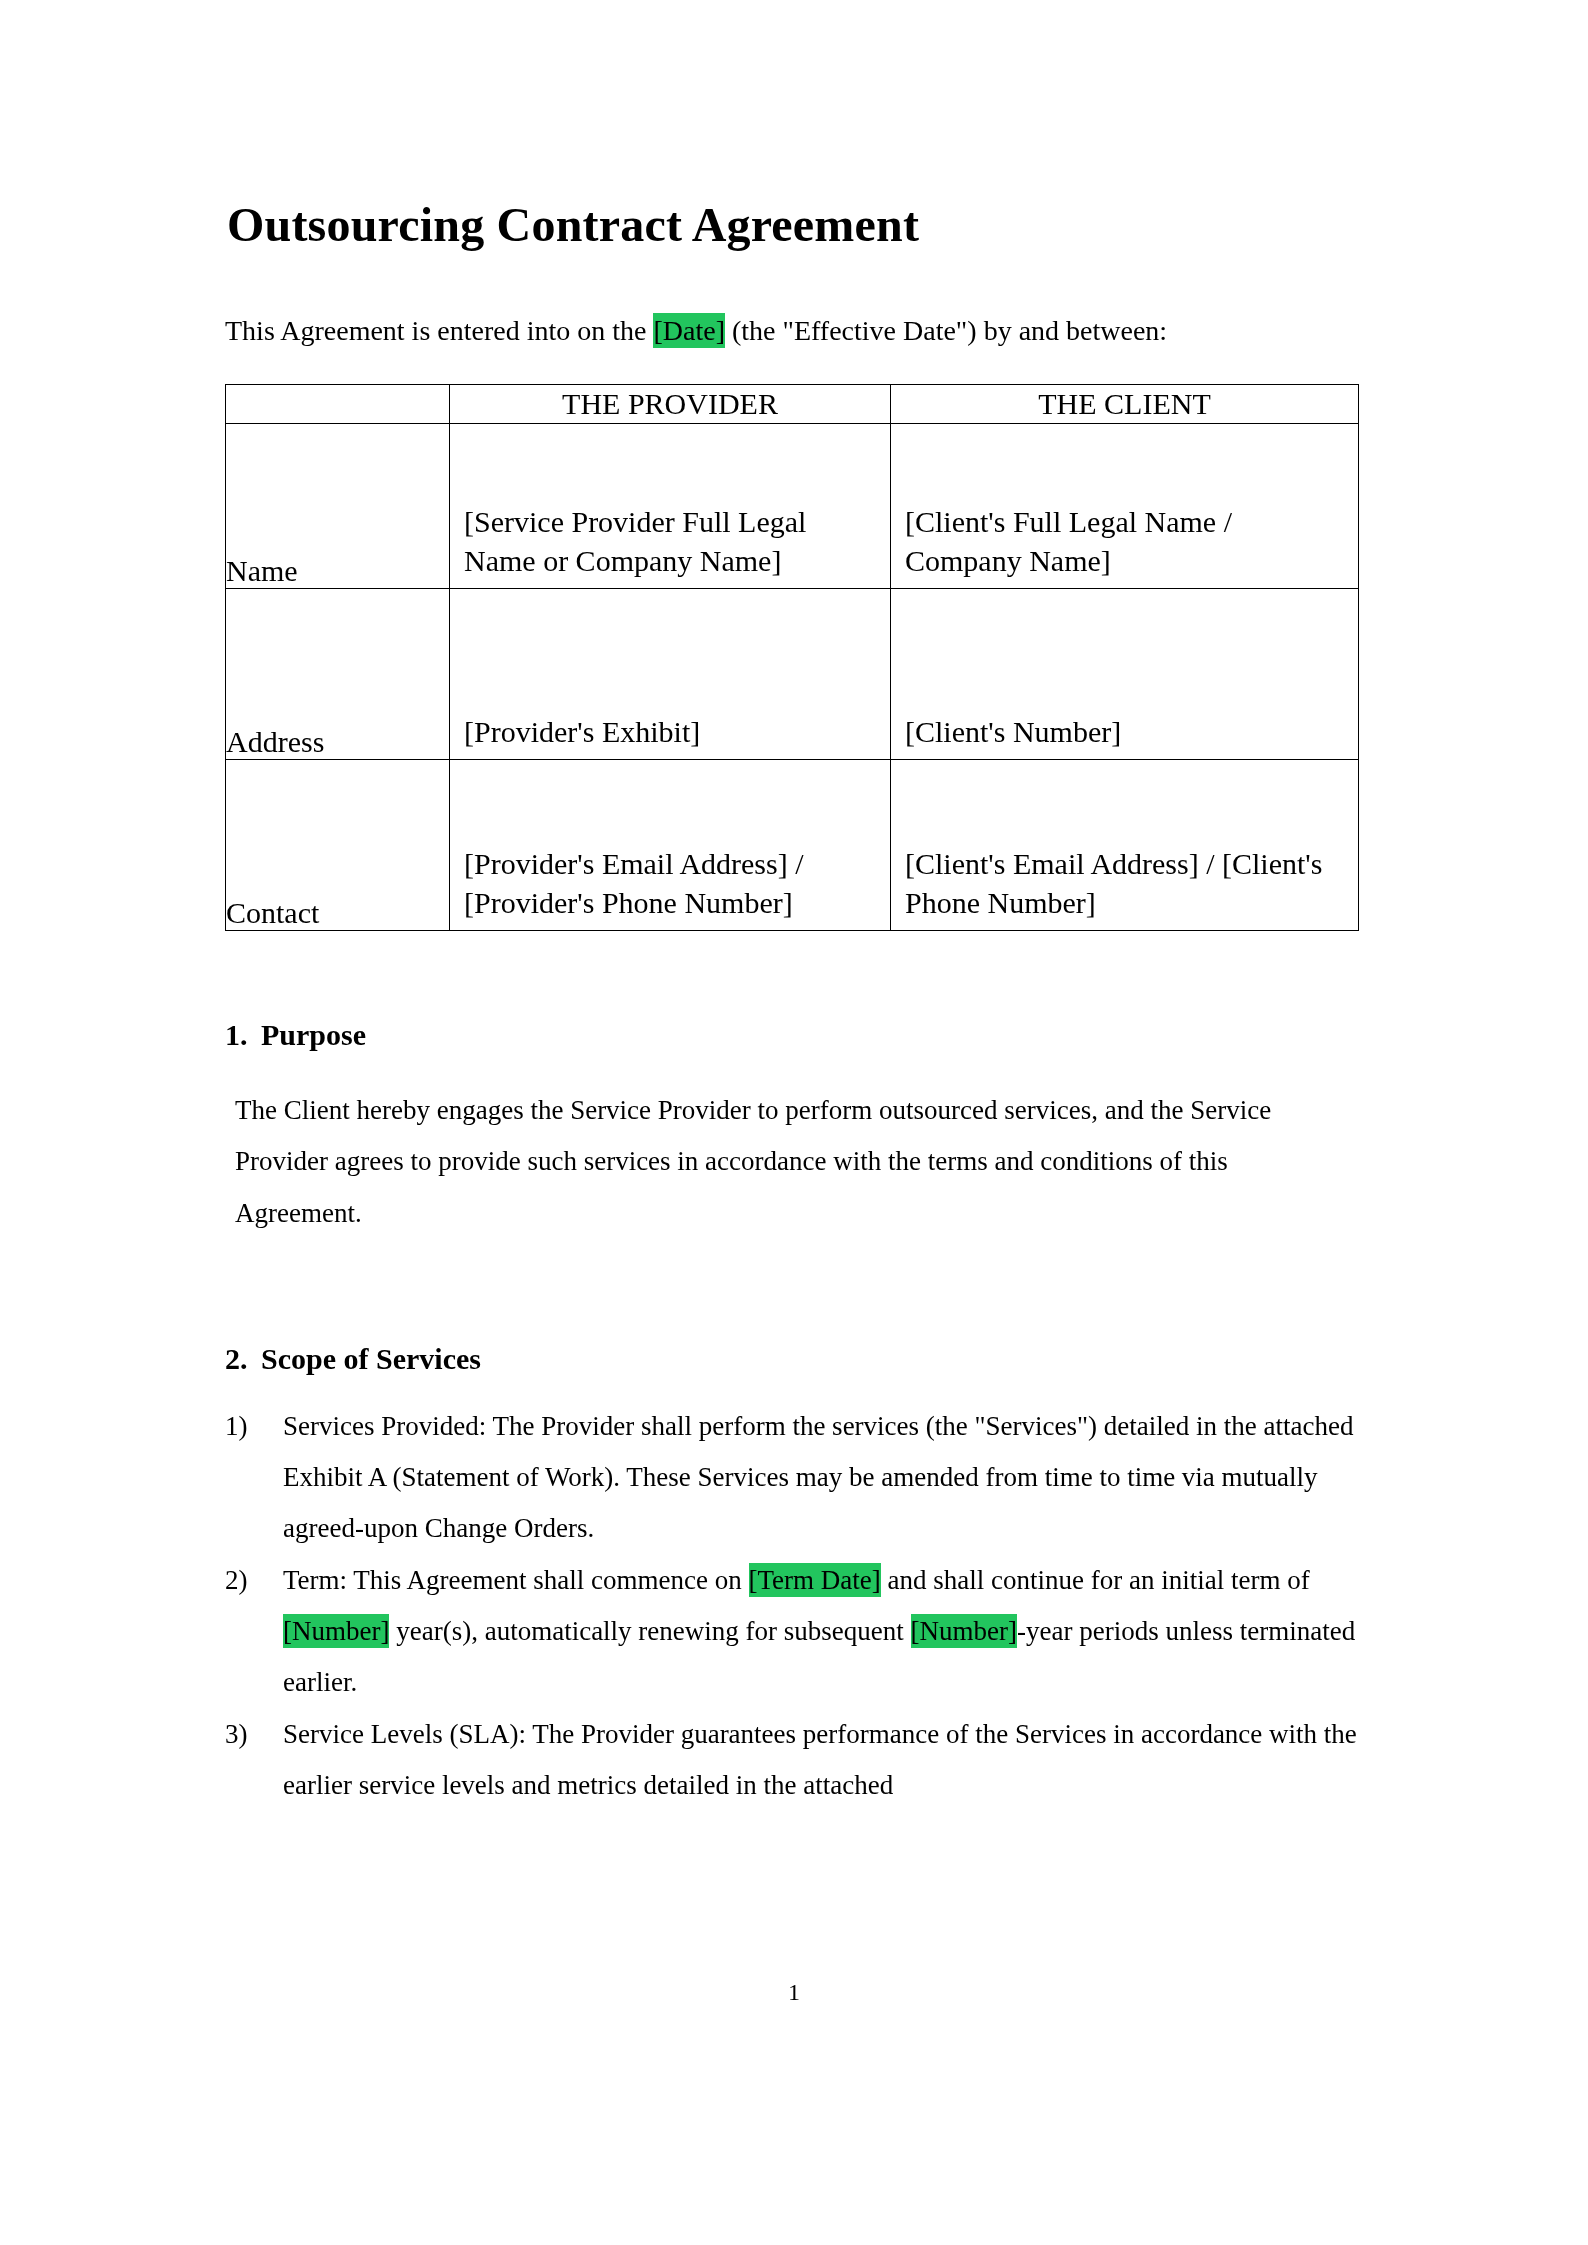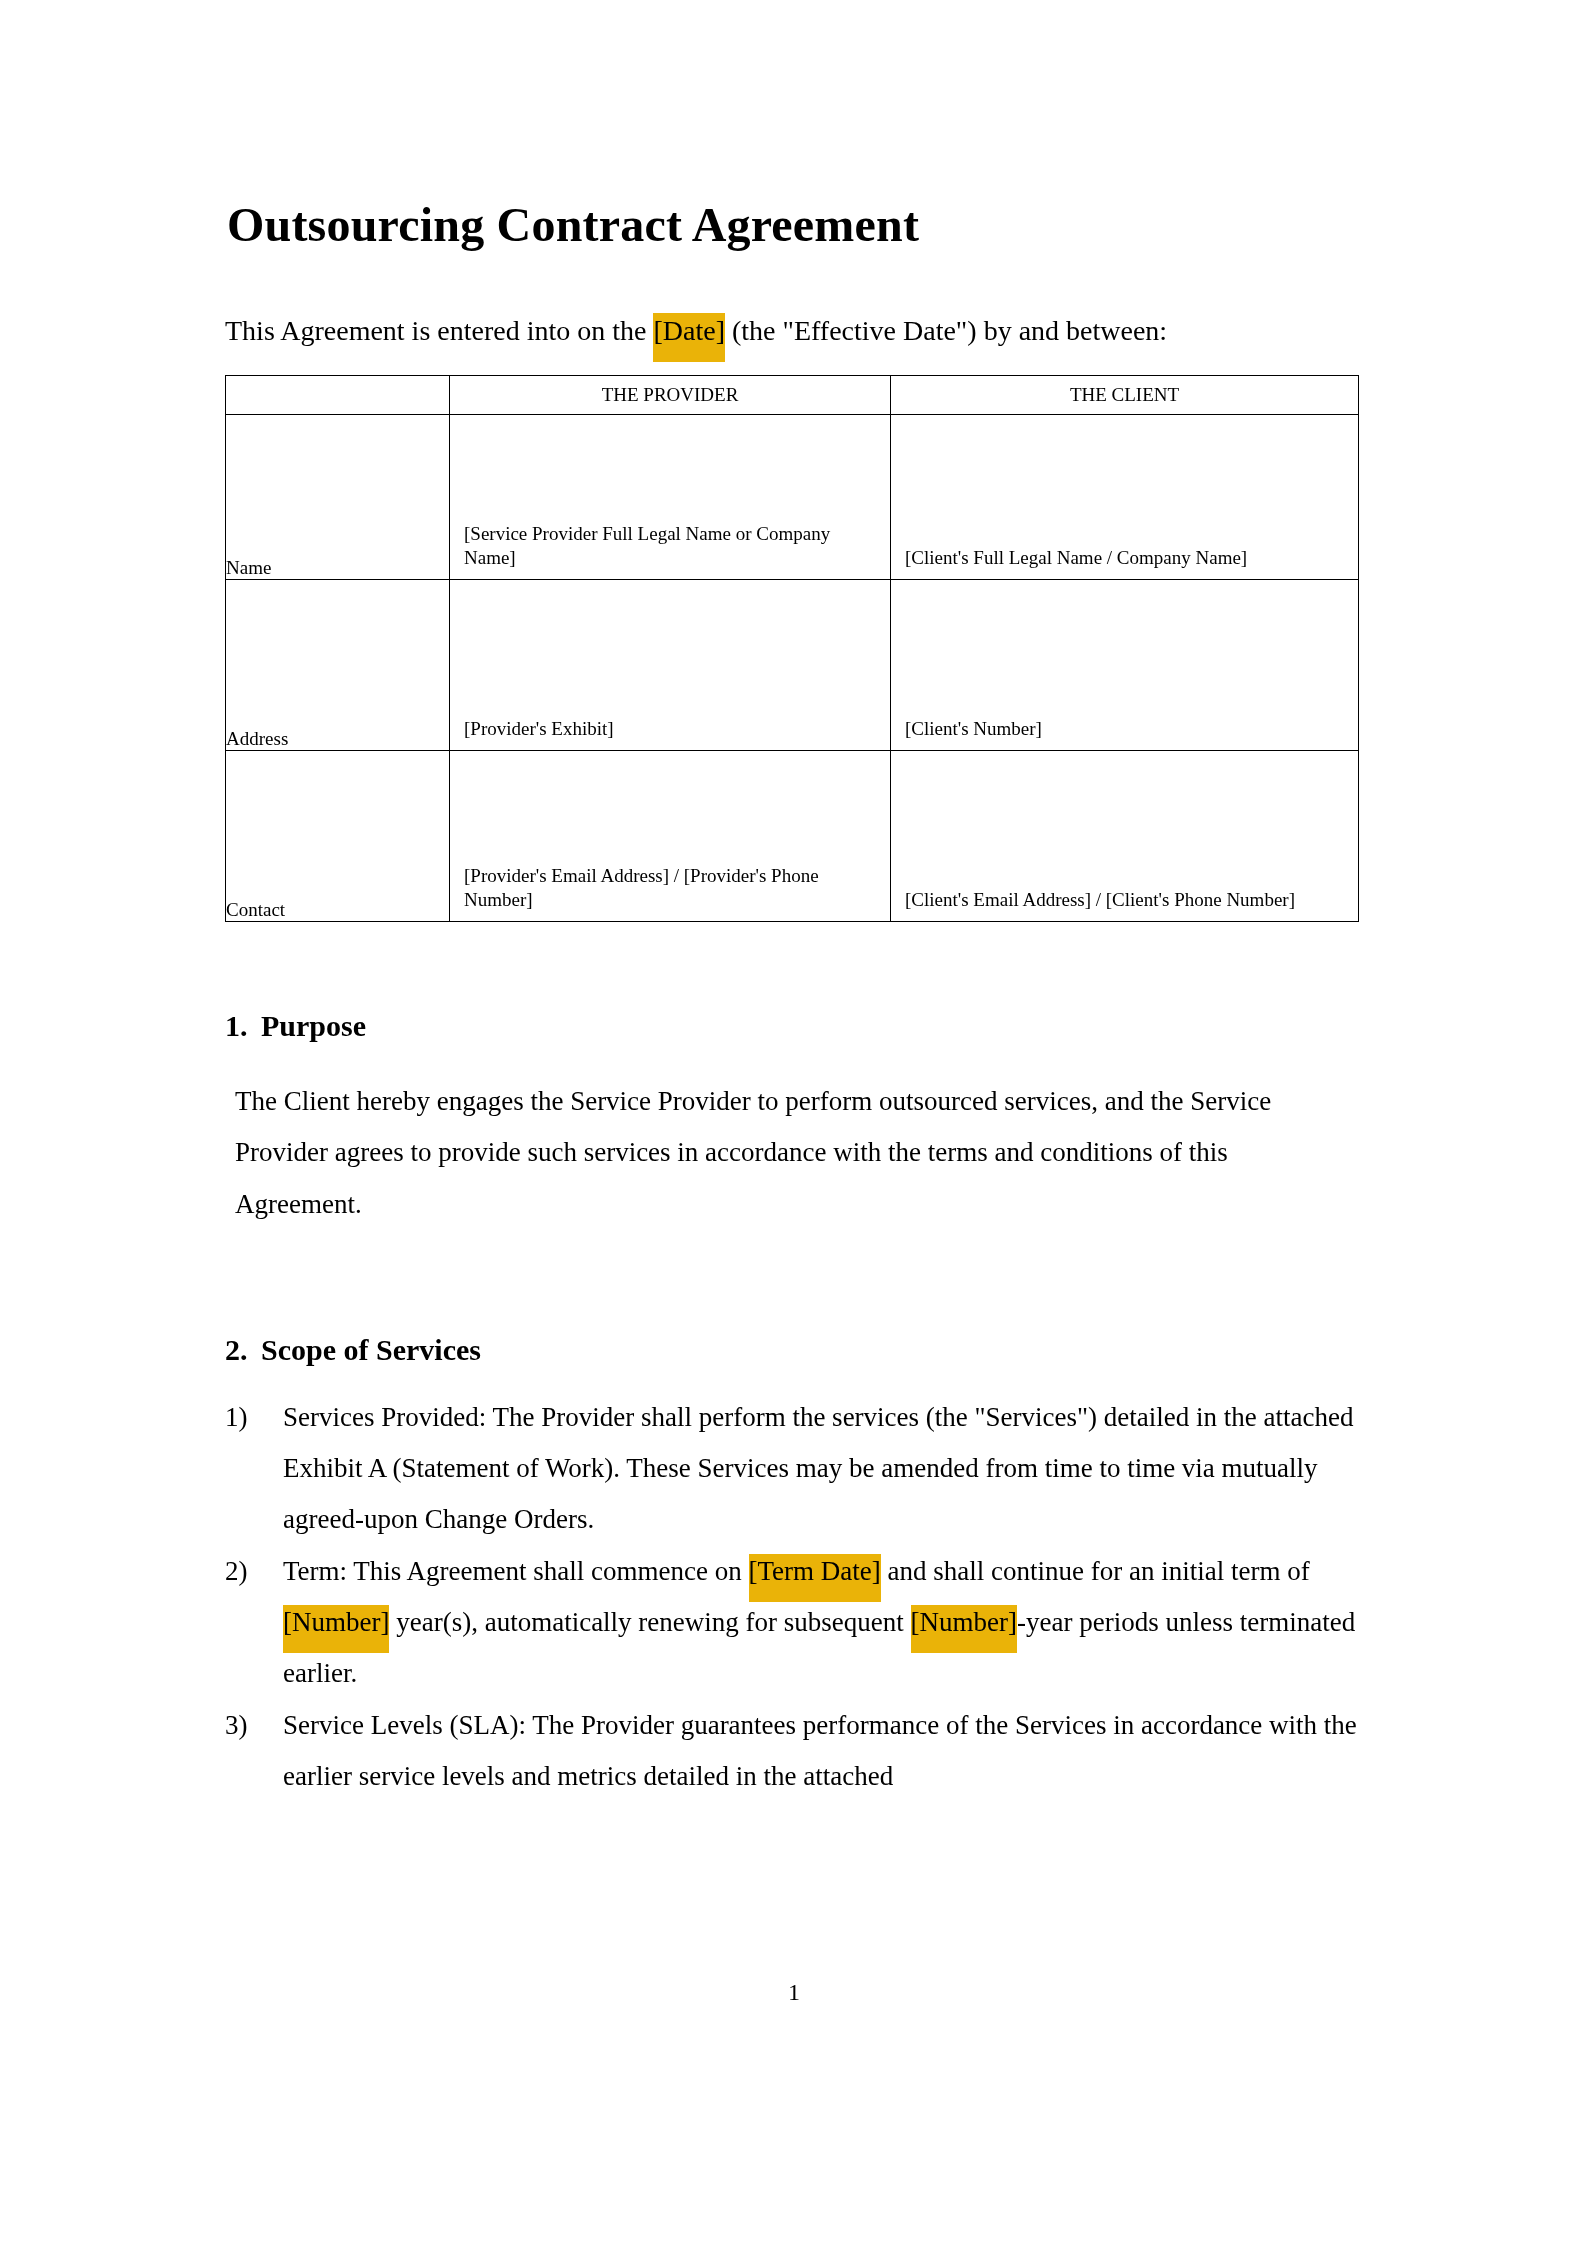--- a/index.html
+++ b/index.html
@@ -41,33 +41,33 @@
   
   .intro-para {
     font-size: 28px;
     line-height: 1.35;
     margin: 0;
     padding-top: 58px;
     white-space: nowrap;
   }
 
   .hl {
-    background-color: #eab308;
+    background-color: #22c55e;
     padding-top: 2px;
-    padding-bottom: 16px;
+    padding-bottom: 2px;
     margin-top: 20px;
   }
 
   
   table.party-table {
-    margin-top: 25px;
+    margin-top: 34px;
     border-collapse: collapse;
     width: 1133px;
     table-layout: fixed;
-    font-size: 19px;
+    font-size: 30px;
     border-radius: 29px;
   }
   table.party-table td {
     border: 1.6px solid #000000;
     padding: 0;
     vertical-align: bottom;
   }
   .col-label  { width: 224px; }
   .col-prov   { width: 441px; }
   .col-client { width: 468px; }

